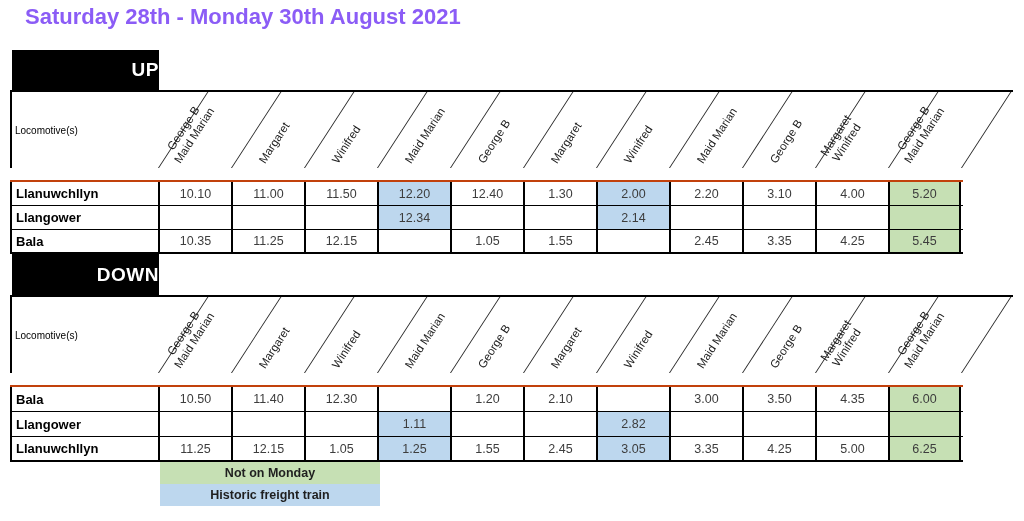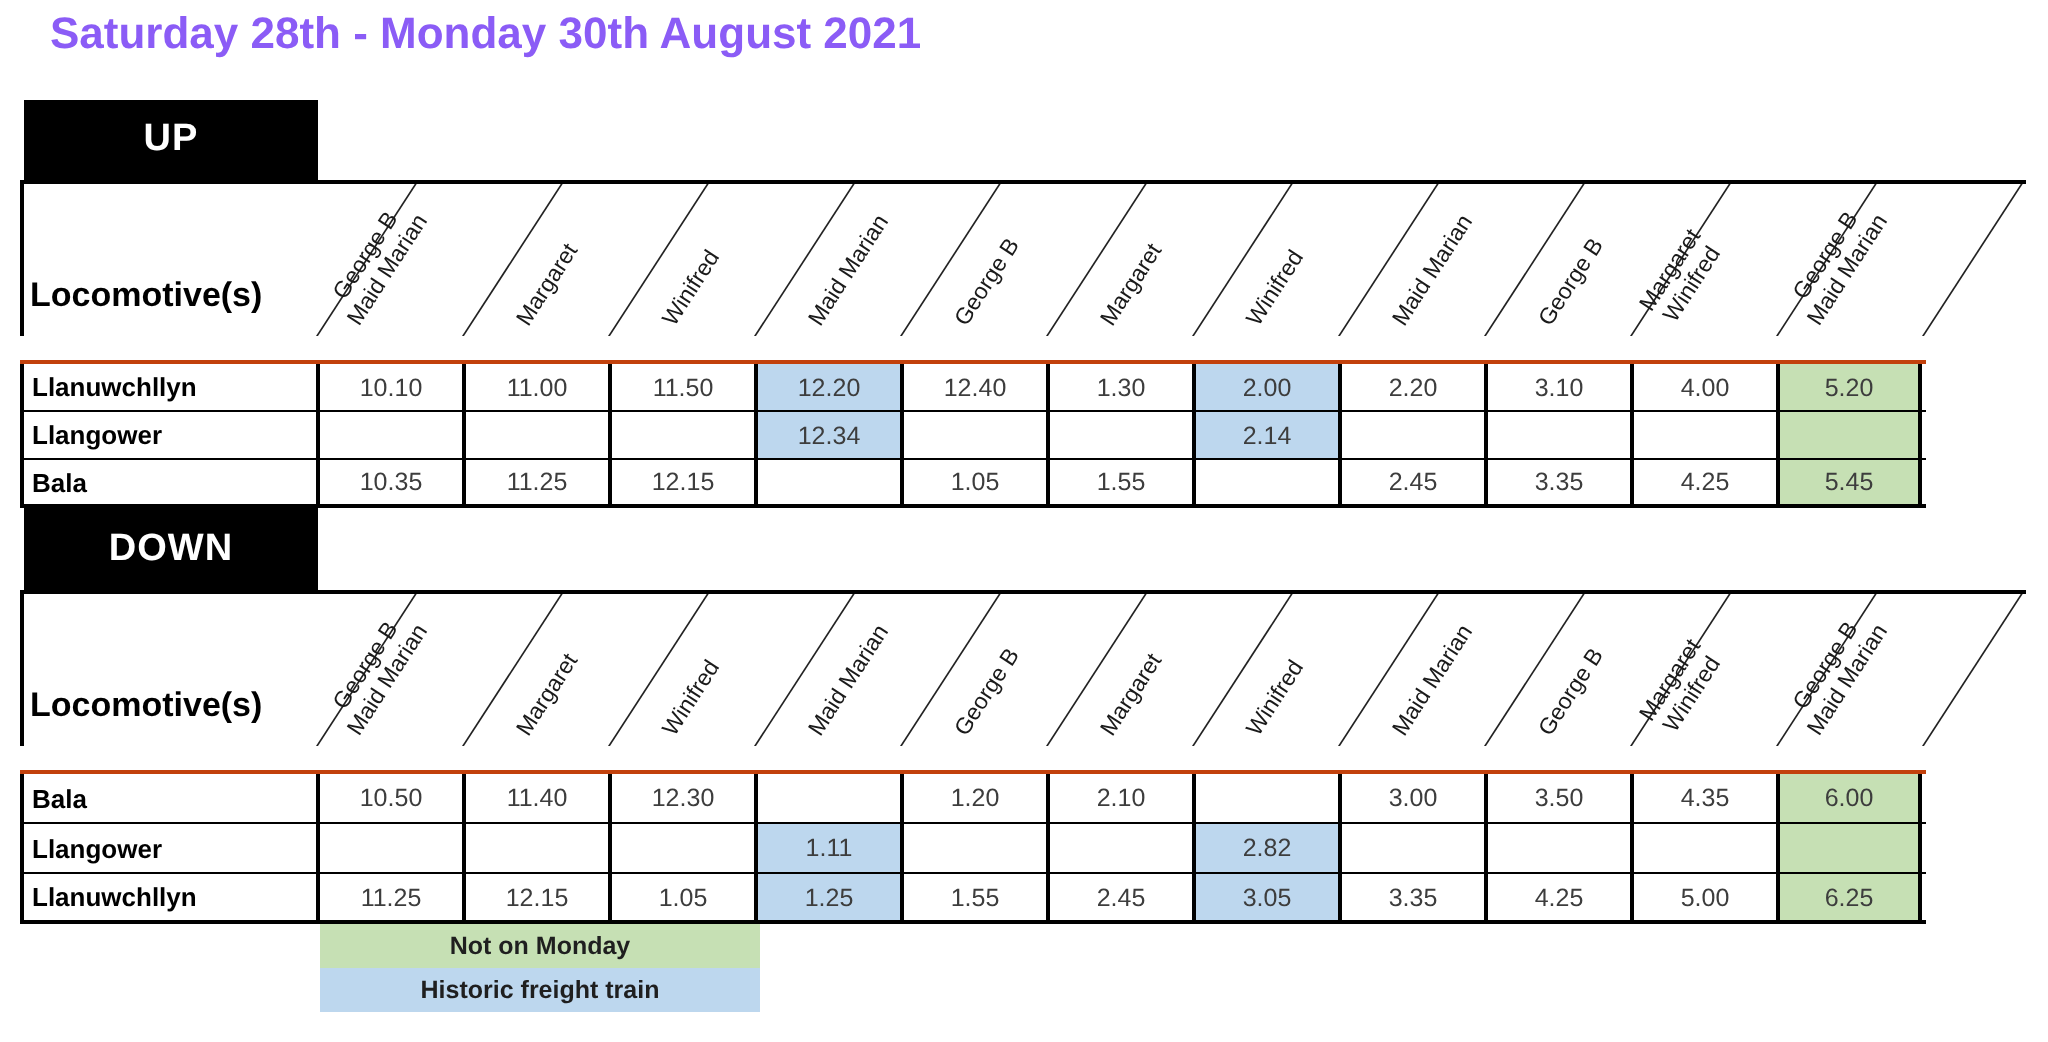--- a/index.html
+++ b/index.html
@@ -2,29 +2,29 @@
 <html style="--freight: #BDD7EE; --notmon: #C6E0B4;"><head>
 <meta charset="utf-8">
 <style>
   html,body { margin:0; padding:0; background:#ffffff; }
   body { width:1024px; height:521px; font-family:"Liberation Sans", sans-serif; }
   .canvas { position:relative; width:1024px; height:521px; overflow:hidden; background:#fff; }
 
   .title { position:absolute; left:25px; top:4px; margin:0; font-size:22px; font-weight:bold; color:#8b5cf6; }
 
   .banner { position:absolute; left:12px; width:147px; background:#000; color:#fff;
-            display:flex; align-items:center; justify-content:center;
+            display:flex; align-items:center; justify-content:flex-end;
             font-weight:bold; font-size:19px; letter-spacing:0.5px; z-index:3; }
 
   .ttable { position:absolute; left:10px; }
 
   .thead { position:relative; height:78px; }
   .thead-topline { position:absolute; top:0; left:0; height:2px; background:#000; }
   .thead-leftline { position:absolute; top:0; left:0; width:2px; height:78px; background:#000; }
-  .loco-label { position:absolute; left:5px; bottom:10px; font-weight:bold; font-size:17px; color:#000; }
+  .loco-label { position:absolute; left:5px; bottom:32px; font-weight:normal; font-size:10px; color:#000; }
   .hline { position:absolute; bottom:0; width:0; height:76px; border-left:1.5px solid #222;
            transform:skewX(-33deg); transform-origin:left bottom; }
   .hlabel { position:absolute; bottom:3px; transform:rotate(-57deg); transform-origin:left bottom;
             font-size:11.5px; line-height:12.5px; color:#1a1a1a; text-align:center; white-space:nowrap; }
 
   .tbody { border-top:2px solid #c2410c;margin-top:12px; }
   .trow { display:flex; box-sizing:border-box; border-bottom:1.5px solid #000; }
   .trow.last { border-bottom:2px solid #000; }
   .station { width:148px; box-sizing:border-box; border-left:2px solid #000;
              display:flex; align-items:center; padding-left:4px;

